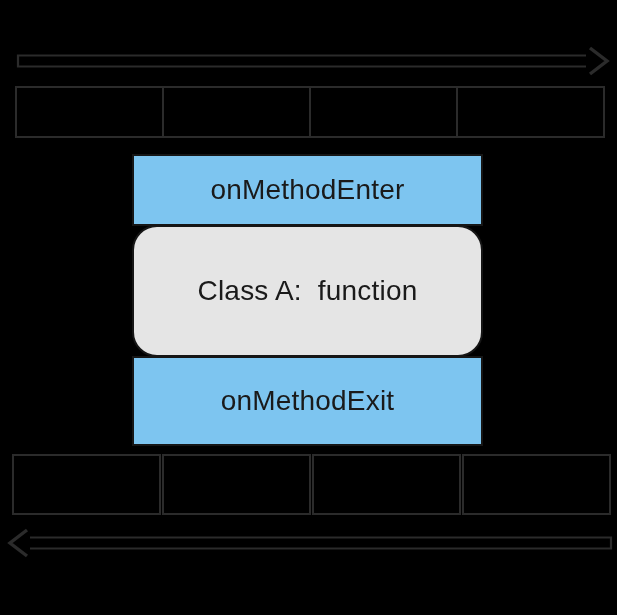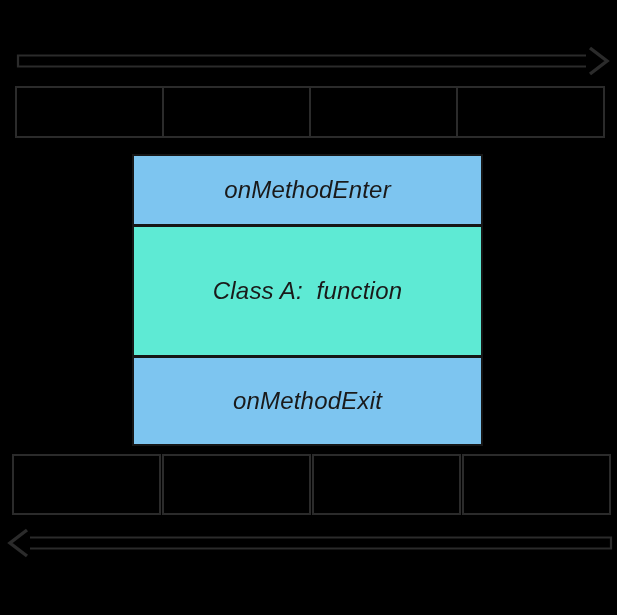--- a/index.html
+++ b/index.html
@@ -69,24 +69,23 @@
     display: flex;
     flex-direction: column;
   }
   .stack .box {
     box-sizing: border-box;
     border: 2px solid #161616;
     display: flex;
     align-items: center;
     justify-content: center;
     color: #1a1a1a;
-    font-size: 24px;
+    font-size: 28px;
     letter-spacing: 0.2px;
     white-space: pre;
-    font-style: italic;
   }
   .stack .box + .box { border-top-width: 2px; margin-top: -1px; }
   .box-enter { height: 72px; }
   .box-body  { height: 132px; }
   .box-exit  { height: 90px; }
 </style>
 </head>
 <body>
 
 <div class="abs" style="left:0; top:45; top:45px; width:617px; height:32px;">
@@ -98,21 +97,21 @@
 
 <div class="abs row-top">
   <div class="cell"></div>
   <div class="cell"></div>
   <div class="cell"></div>
   <div class="cell"></div>
 </div>
 
 <div class="abs stack">
   <div class="box box-enter" style="background-color: rgb(125, 197, 240);">onMethodEnter</div>
-  <div class="box box-body" style="background-color: #5eead4;">Class A:  function</div>
+  <div class="box box-body" style="background-color: #e5e5e5; border-radius: 25px;">Class A:  function</div>
   <div class="box box-exit" style="background-color: rgb(125, 197, 240);">onMethodExit</div>
 </div>
 
 <div class="abs row-bottom">
   <div class="cell"></div>
   <div class="cell"></div>
   <div class="cell"></div>
   <div class="cell"></div>
 </div>
 

